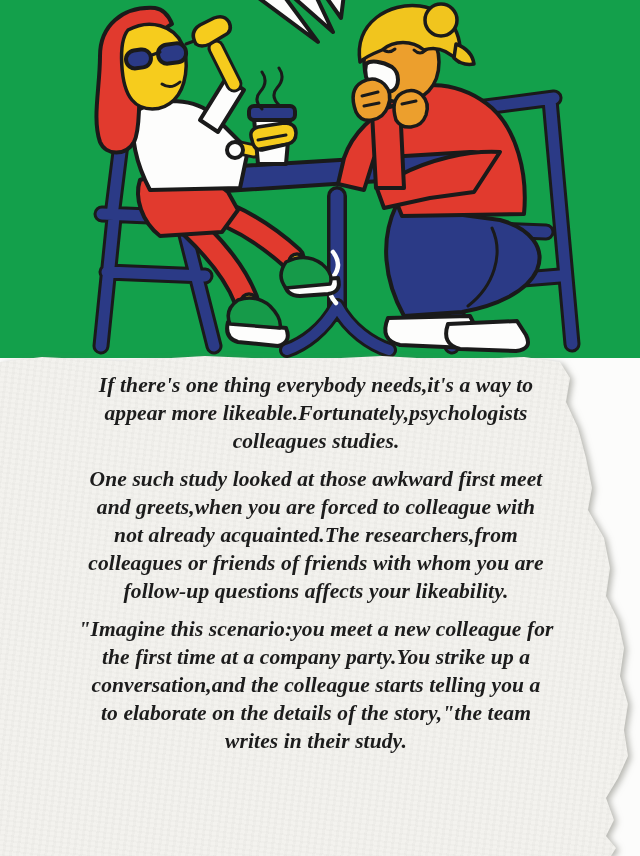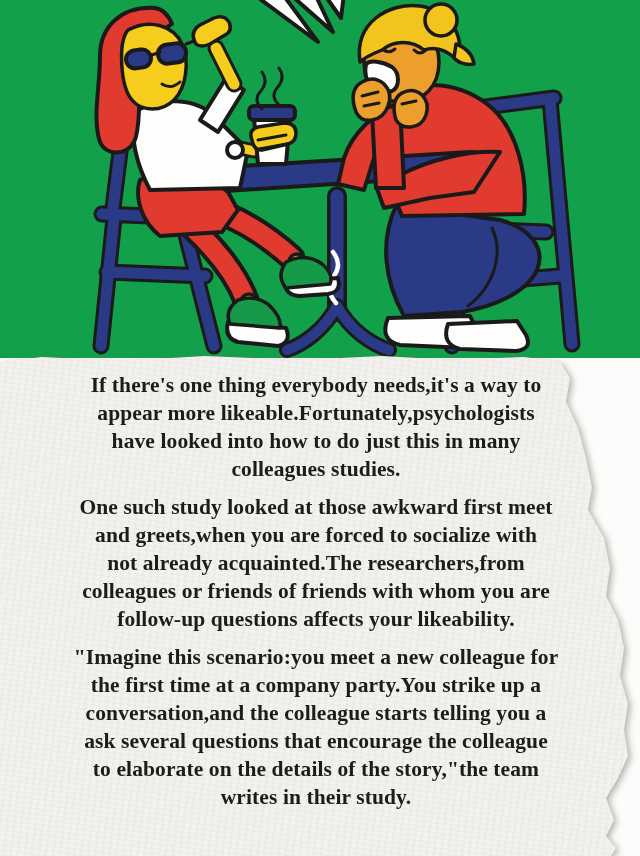--- a/index.html
+++ b/index.html
@@ -37,20 +37,21 @@
   .paper-shadow{position:absolute;inset:0;filter:drop-shadow(3px 2px 3px rgba(110,110,100,.5));}
   .paper{
     position:absolute;inset:0;background:var(--paper);
     background-image:
       repeating-linear-gradient(7deg, rgba(60,60,55,.02) 0 2px, rgba(0,0,0,0) 2px 5px),
       repeating-linear-gradient(97deg, rgba(60,60,55,.025) 0 3px, rgba(0,0,0,0) 3px 7px);
     clip-path:polygon(0 8px,42px 3px,120px 7px,205px 2px,300px 6px,382px 2px,452px 6px,524px 3px,560px 8px,
       570px 24px,566px 48px,578px 74px,586px 104px,592px 134px,588px 156px,604px 184px,610px 214px,
       606px 242px,618px 266px,624px 294px,620px 322px,628px 350px,624px 376px,628px 402px,618px 424px,
       606px 444px,614px 466px,606px 482px,616px 494px,611px 502px,0 502px);
+    font-style:italic;
   }
   .article{padding:17px 70px 0 62px;text-align:center;}
   .article p{margin:0 0 10px 0;font-weight:bold;font-size:21.5px;line-height:28px;color:var(--text);letter-spacing:.1px;}
   .article .line{display:block;white-space:nowrap;}
 </style>
 </head>
 <body>
 
 <div class="stage">
 
@@ -147,35 +148,33 @@
   </div>
 
   <div class="paper-wrap">
     <div class="paper-under"></div>
     <div class="paper-shadow">
       <div class="paper">
         <div class="article">
           <p>
             <span class="line">If there's one thing everybody needs,it's a way to</span>
             <span class="line">appear more likeable.Fortunately,psychologists</span>
-            <span class="line">have looked into how to do just this in many</span>
             <span class="line">colleagues studies.</span>
           </p>
           <p>
             <span class="line">One such study looked at those awkward first meet</span>
-            <span class="line">and greets,when you are forced to socialize with</span>
+            <span class="line">and greets,when you are forced to colleague with</span>
             <span class="line">not already acquainted.The researchers,from</span>
             <span class="line">colleagues or friends of friends with whom you are</span>
             <span class="line">follow-up questions affects your likeability.</span>
           </p>
           <p>
             <span class="line">"Imagine this scenario:you meet a new colleague for</span>
             <span class="line">the first time at a company party.You strike up a</span>
             <span class="line">conversation,and the colleague starts telling you a</span>
-            <span class="line">ask several questions that encourage the colleague</span>
             <span class="line">to elaborate on the details of the story,"the team</span>
             <span class="line">writes in their study.</span>
           </p>
         </div>
       </div>
     </div>
   </div>
 </div>
 
 </body></html>

